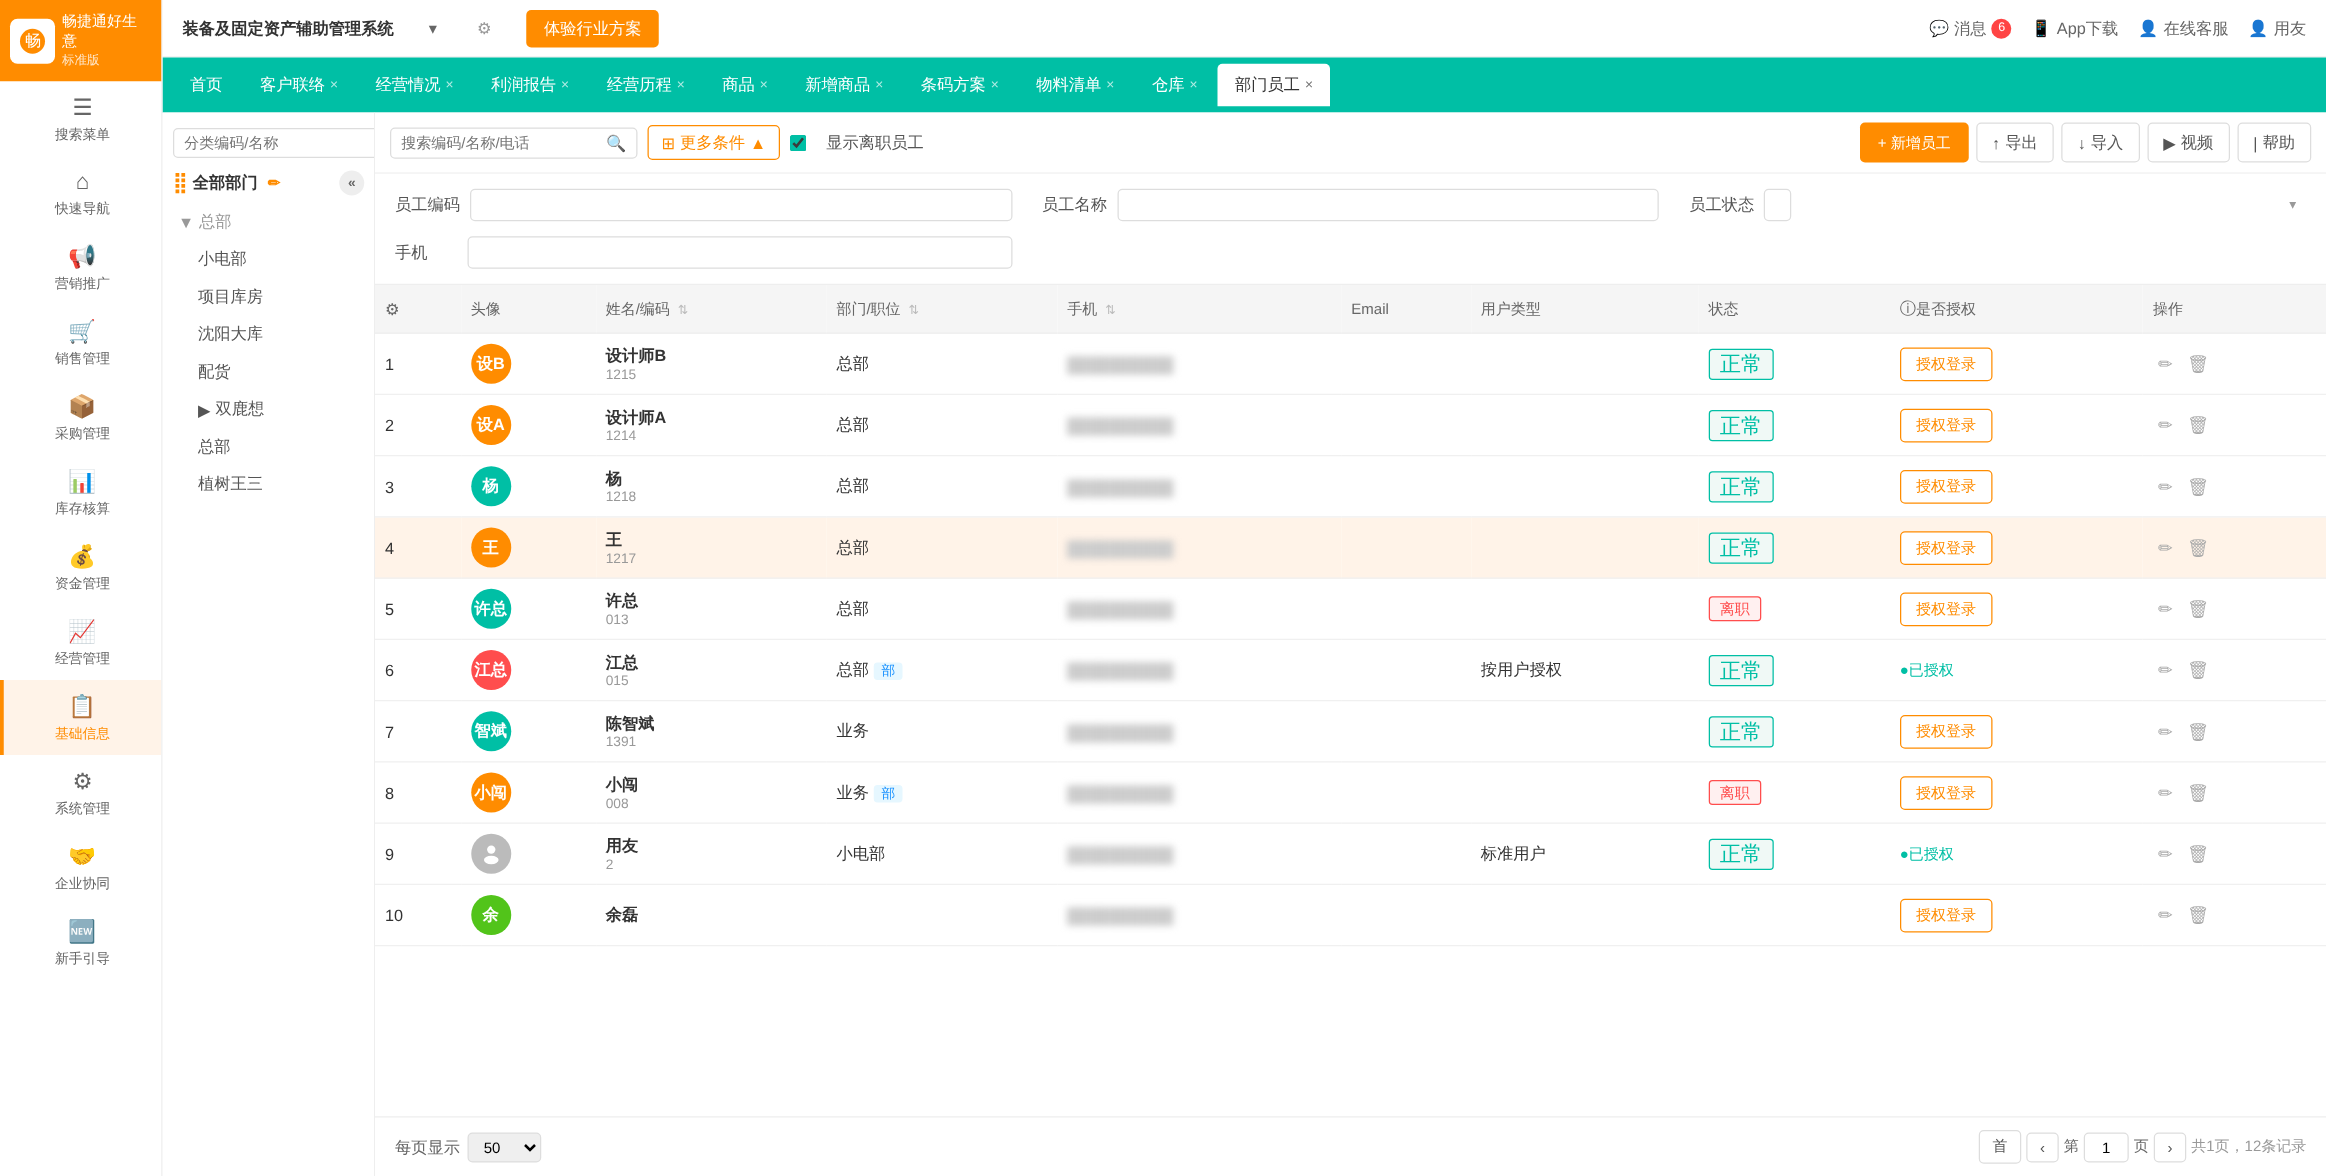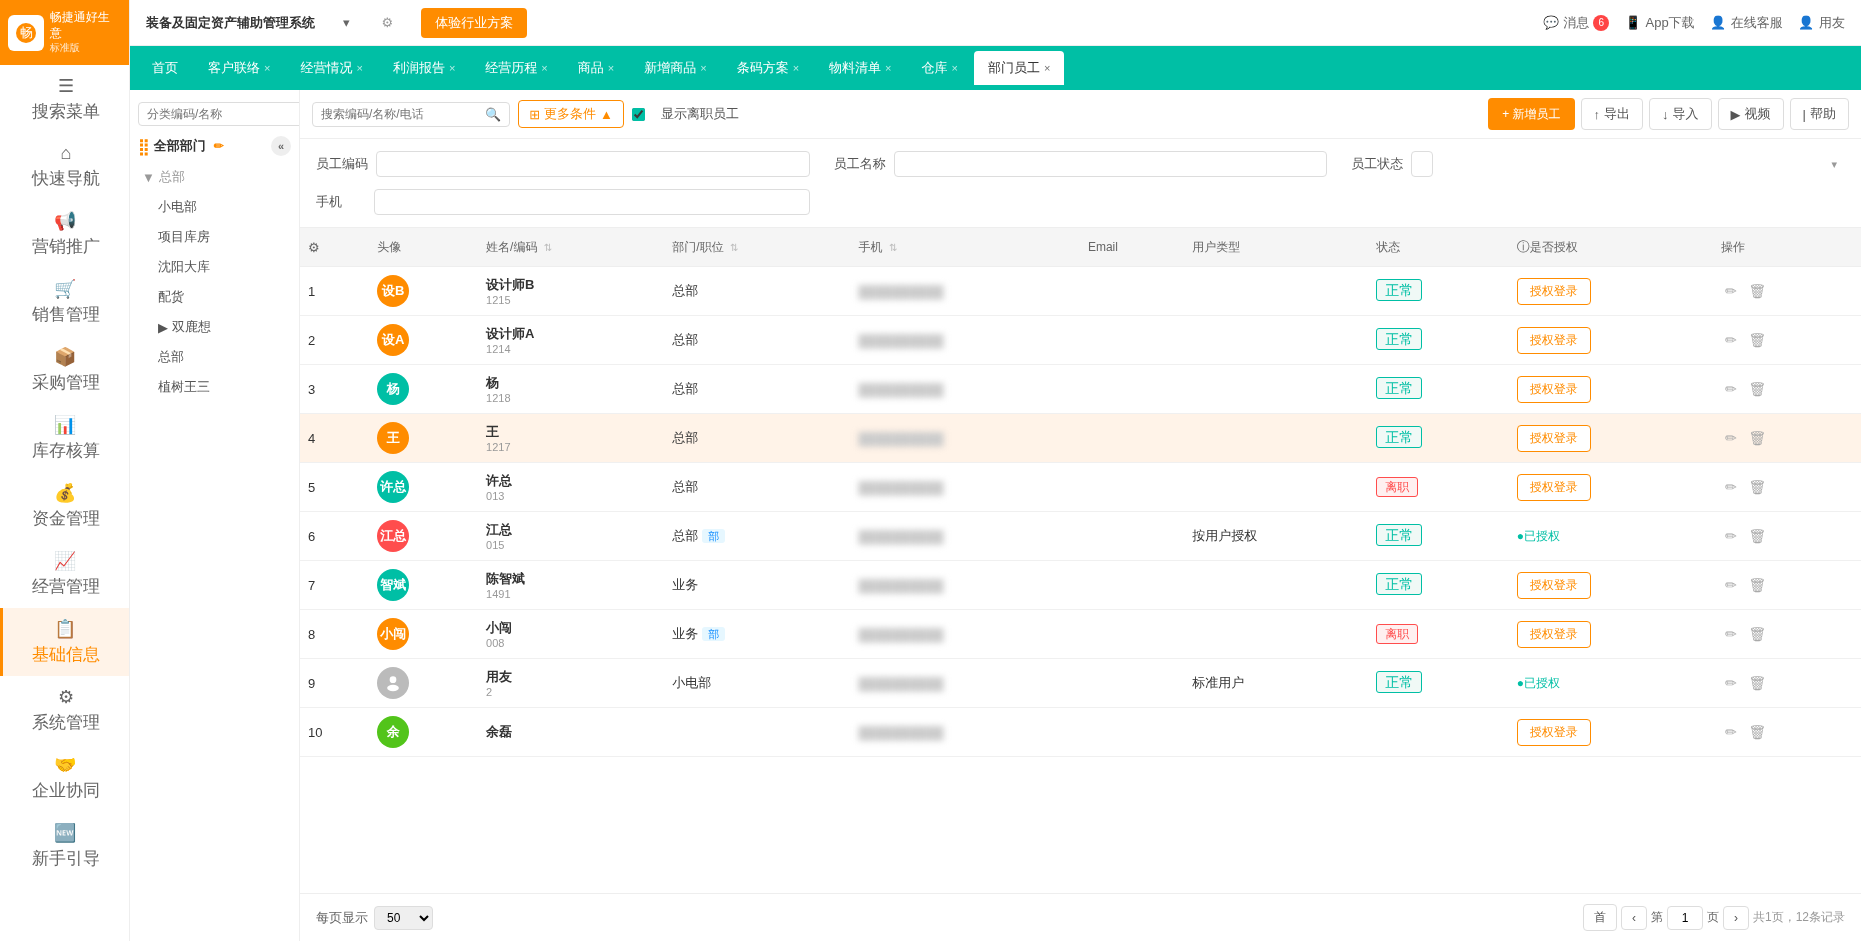--- a/index.html
+++ b/index.html
@@ -9,21 +9,21 @@
     .sidebar { width: 130px; background: #fff; border-right: 1px solid #eee; display: flex; flex-direction: column; flex-shrink: 0; }
     .sidebar-logo { background: #ff8c00; color: #fff; padding: 10px 8px; display: flex; align-items: center; gap: 6px; }
     .sidebar-logo .logo-icon { width: 36px; height: 36px; background: #fff; border-radius: 6px; display: flex; align-items: center; justify-content: center; }
     .sidebar-logo .logo-icon svg { width: 24px; height: 24px; }
     .sidebar-logo-text { font-size: 12px; color: #fff; line-height: 1.3; }
     .sidebar-logo-sub { font-size: 10px; color: rgba(255,255,255,0.8); }
     .sidebar-nav { display: flex; flex-direction: column; flex: 1; overflow-y: auto; }
     .sidebar-item { display: flex; flex-direction: column; align-items: center; padding: 10px 4px; cursor: pointer; color: #666; border-left: 3px solid transparent; transition: all 0.2s; }
     .sidebar-item.active { background: #fff3e8; color: #ff8c00; border-left-color: #ff8c00; }
     .sidebar-item .si-icon { font-size: 18px; margin-bottom: 3px; }
-    .sidebar-item .si-label { font-size: 17px; text-align: center; }
+    .sidebar-item .si-label { font-size: 11px; text-align: center; }
 
     
     .main { flex: 1; display: flex; flex-direction: column; overflow: hidden; }
 
     
     .topbar { height: 46px; background: #fff; border-bottom: 1px solid #eee; display: flex; align-items: center; padding: 0 16px; gap: 28px; }
     .topbar-title { font-size: 13px; color: #333; font-weight: bold; }
     .topbar-dropdown { display: flex; align-items: center; gap: 4px; color: #666; cursor: pointer; }
     .topbar-gear { color: #999; cursor: pointer; margin-left: 4px; }
     .topbar-btn { background: #ff8c00; color: #fff; border: none; border-radius: 4px; padding: 6px 14px; cursor: pointer; font-size: 13px; }
@@ -83,21 +83,21 @@
     thead tr { background: #f5f5f5; }
     th { padding: 10px 8px; text-align: left; color: #666; font-weight: normal; font-size: 12px; border-bottom: 1px solid #eee; white-space: nowrap; }
     td { padding: 8px 8px; border-bottom: 1px solid #f0f0f0; font-size: 13px; color: #333; vertical-align: middle; }
     tr.highlighted td { background: #fff3e8; }
     .avatar { width: 32px; height: 32px; border-radius: 50%; display: flex; align-items: center; justify-content: center; color: #fff; font-size: 13px; font-weight: bold; }
     .av-orange { background: #ff8c00; }
     .av-teal { background: #00bfa5; }
     .av-red { background: #ff4d4d; }
     .av-gray { background: #bbb; }
     .av-green { background: #52c41a; }
-    .status-normal { background: #f0f9f6; color: #00bfa5; border: 1px solid #00bfa5; border-radius: 3px; padding: 2px 8px; font-size: 14px; white-space: nowrap; }
+    .status-normal { background: #f0f9f6; color: #00bfa5; border: 1px solid #00bfa5; border-radius: 3px; padding: 2px 8px; font-size: 17px; white-space: nowrap; }
     .status-leave { background: #fff0f0; color: #ff4d4d; border: 1px solid #ff4d4d; border-radius: 3px; padding: 2px 8px; font-size: 12px; white-space: nowrap; }
     .btn-auth { border: 1px solid #ff8c00; color: #ff8c00; background: #fff; border-radius: 4px; padding: 4px 12px; cursor: pointer; font-size: 12px; white-space: nowrap; }
     .auth-done { color: #00bfa5; font-size: 12px; display: flex; align-items: center; gap: 2px; }
     .op-btn { background: none; border: none; cursor: pointer; color: #aaa; padding: 2px 4px; font-size: 14px; }
     .blurred { filter: blur(3px); color: #ccc; font-size: 12px; }
     .tag-dept { background: #e6f7ff; color: #1890ff; border-radius: 3px; padding: 1px 6px; font-size: 11px; margin-left: 4px; }
     .sort-icon { color: #bbb; margin-left: 3px; font-size: 10px; }
 
     
     .table-footer { padding: 10px 16px; border-top: 1px solid #eee; display: flex; align-items: center; gap: 8px; background: #fff; }
@@ -491,21 +491,21 @@
       <button class="op-btn">🗑</button>
     </td>
               </tr>
               <tr>
                 <td>7</td>
                 <td>
                   <div class="avatar av-teal">智斌</div>
                 </td>
                 <td>
                   <div style="font-weight:bold;">陈智斌</div>
-                  <div style="color:#999;font-size:11px;">1491</div>
+                  <div style="color:#999;font-size:11px;">1391</div>
                 </td>
                 <td><span>业务</span></td>
                 <td><span class="blurred">██████████</span></td>
                 <td></td>
                 <td></td>
                 <td><span class="status-normal">正常</span></td>
                 <td><button class="btn-auth">授权登录</button></td>
                 <td>
       <button class="op-btn">✏</button>
       <button class="op-btn">🗑</button>

